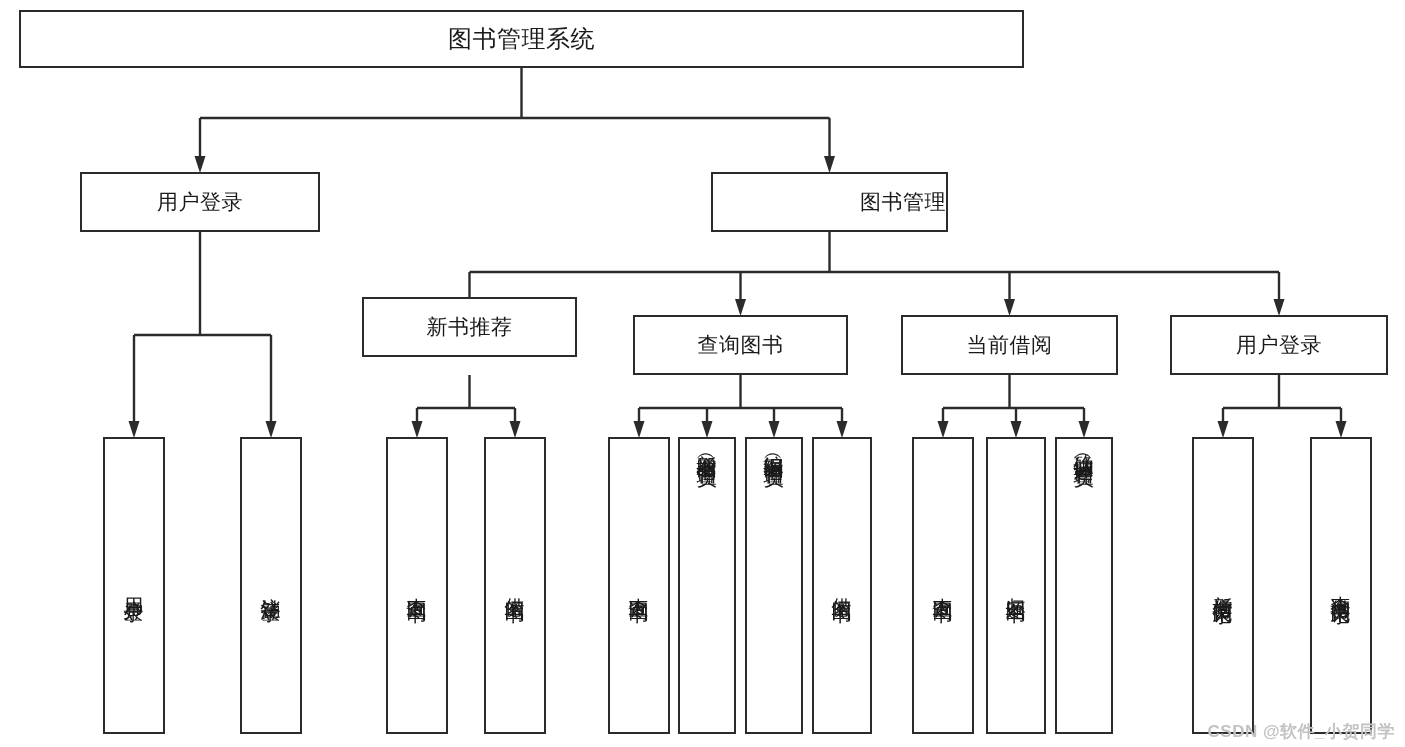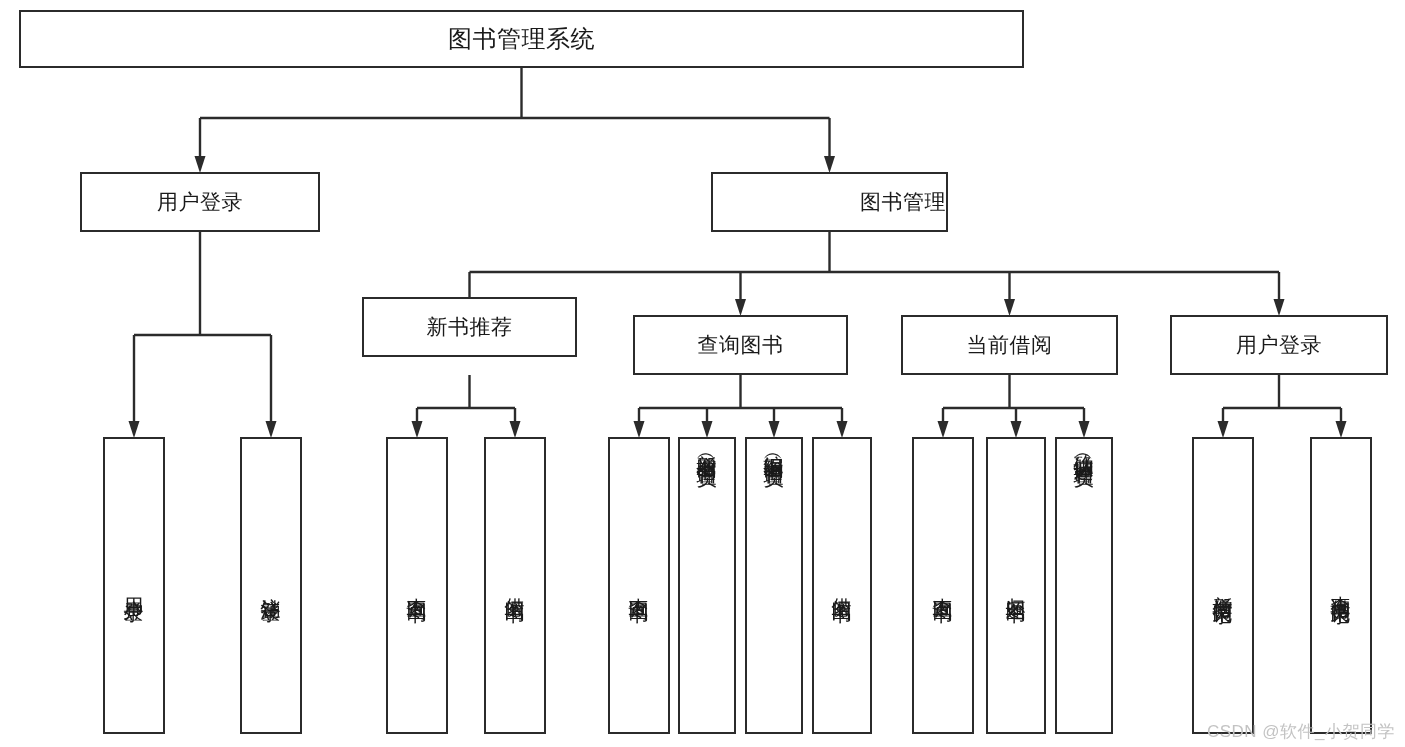--- a/index.html
+++ b/index.html
@@ -77,20 +77,21 @@
   }
   #watermark {
     position: absolute;
     right: 10px;
     bottom: 4px;
     font-size: 17px;
     color: #c3c3c3;
     letter-spacing: 0.5px;
     white-space: nowrap;
     user-select: none;
+    font-weight: bold;
   }
 </style>
 </head>
 <body>
 
 <div id="diagram-root">
   <svg id="connectors" viewBox="0 0 1405 747">
       <line x1="521.5" y1="68" x2="521.5" y2="118" class="conn"></line>
       <line x1="200" y1="118" x2="829.5" y2="118" class="conn"></line>
       <line x1="200" y1="118" x2="200" y2="157" class="conn"></line>

